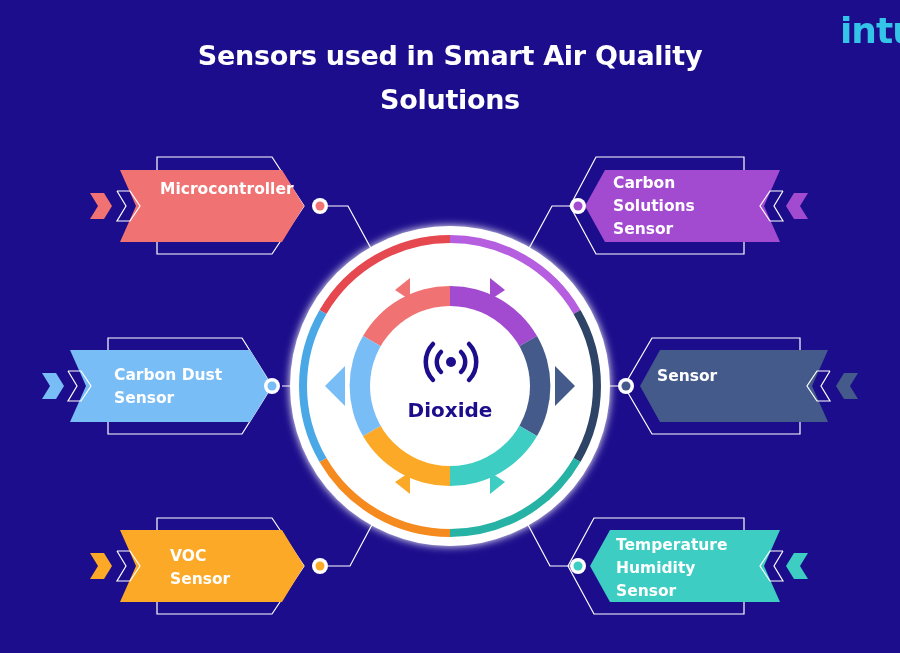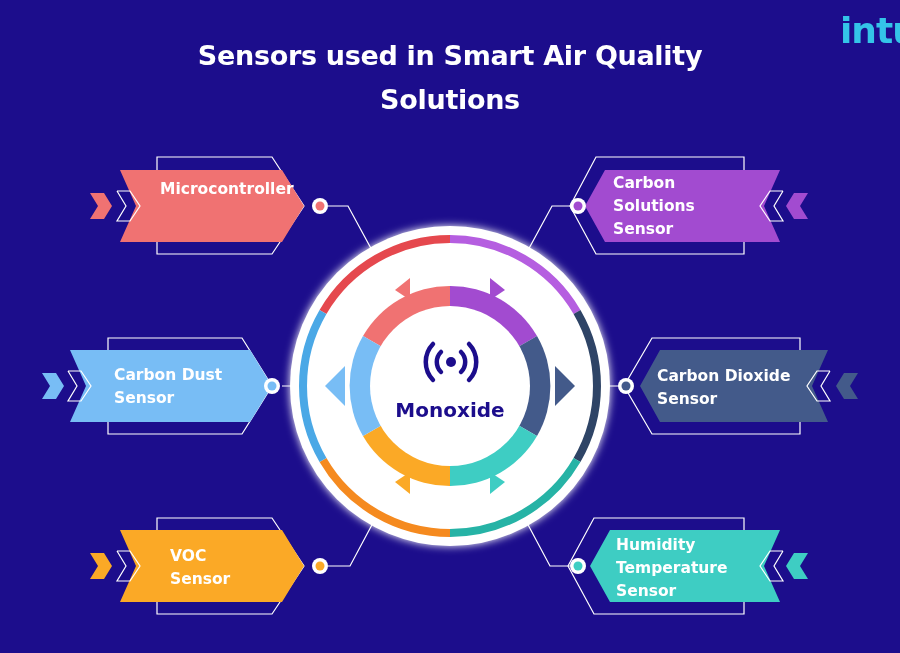--- a/index.html
+++ b/index.html
@@ -123,39 +123,38 @@
 
   <g fill="none" stroke="#1c0d8c" stroke-width="4.5" stroke-linecap="round">
     <circle cx="451" cy="362" r="5" fill="#1c0d8c" stroke="none"></circle>
     <path d="M441,352 A14,14 0 0 0 441,372"></path>
     <path d="M461,352 A14,14 0 0 1 461,372"></path>
     <path d="M433,344 A26,26 0 0 0 433,380"></path>
     <path d="M469,344 A26,26 0 0 1 469,380"></path>
   </g>
 </svg>
 
-<div class="center-label">Monoxide</div>
+<div class="center-label">Dioxide</div>
 
 <div class="label" style="left:160px;top:178px;">
   <div>Microcontroller</div>
 </div>
 <div class="label" style="left:613px;top:172px;">
   <div>Carbon</div>
   <div>Solutions</div>
   <div>Sensor</div>
 </div>
 <div class="label" style="left:114px;top:364px;">
   <div>Carbon Dust</div>
   <div>Sensor</div>
 </div>
 <div class="label" style="left:657px;top:365px;">
-  <div>Carbon Dioxide</div>
   <div>Sensor</div>
 </div>
 <div class="label" style="left:170px;top:545px;">
   <div>VOC</div>
   <div>Sensor</div>
 </div>
 <div class="label" style="left:616px;top:534px;">
+  <div>Temperature</div>
   <div>Humidity</div>
-  <div>Temperature</div>
   <div>Sensor</div>
 </div>
 
 </body></html>

